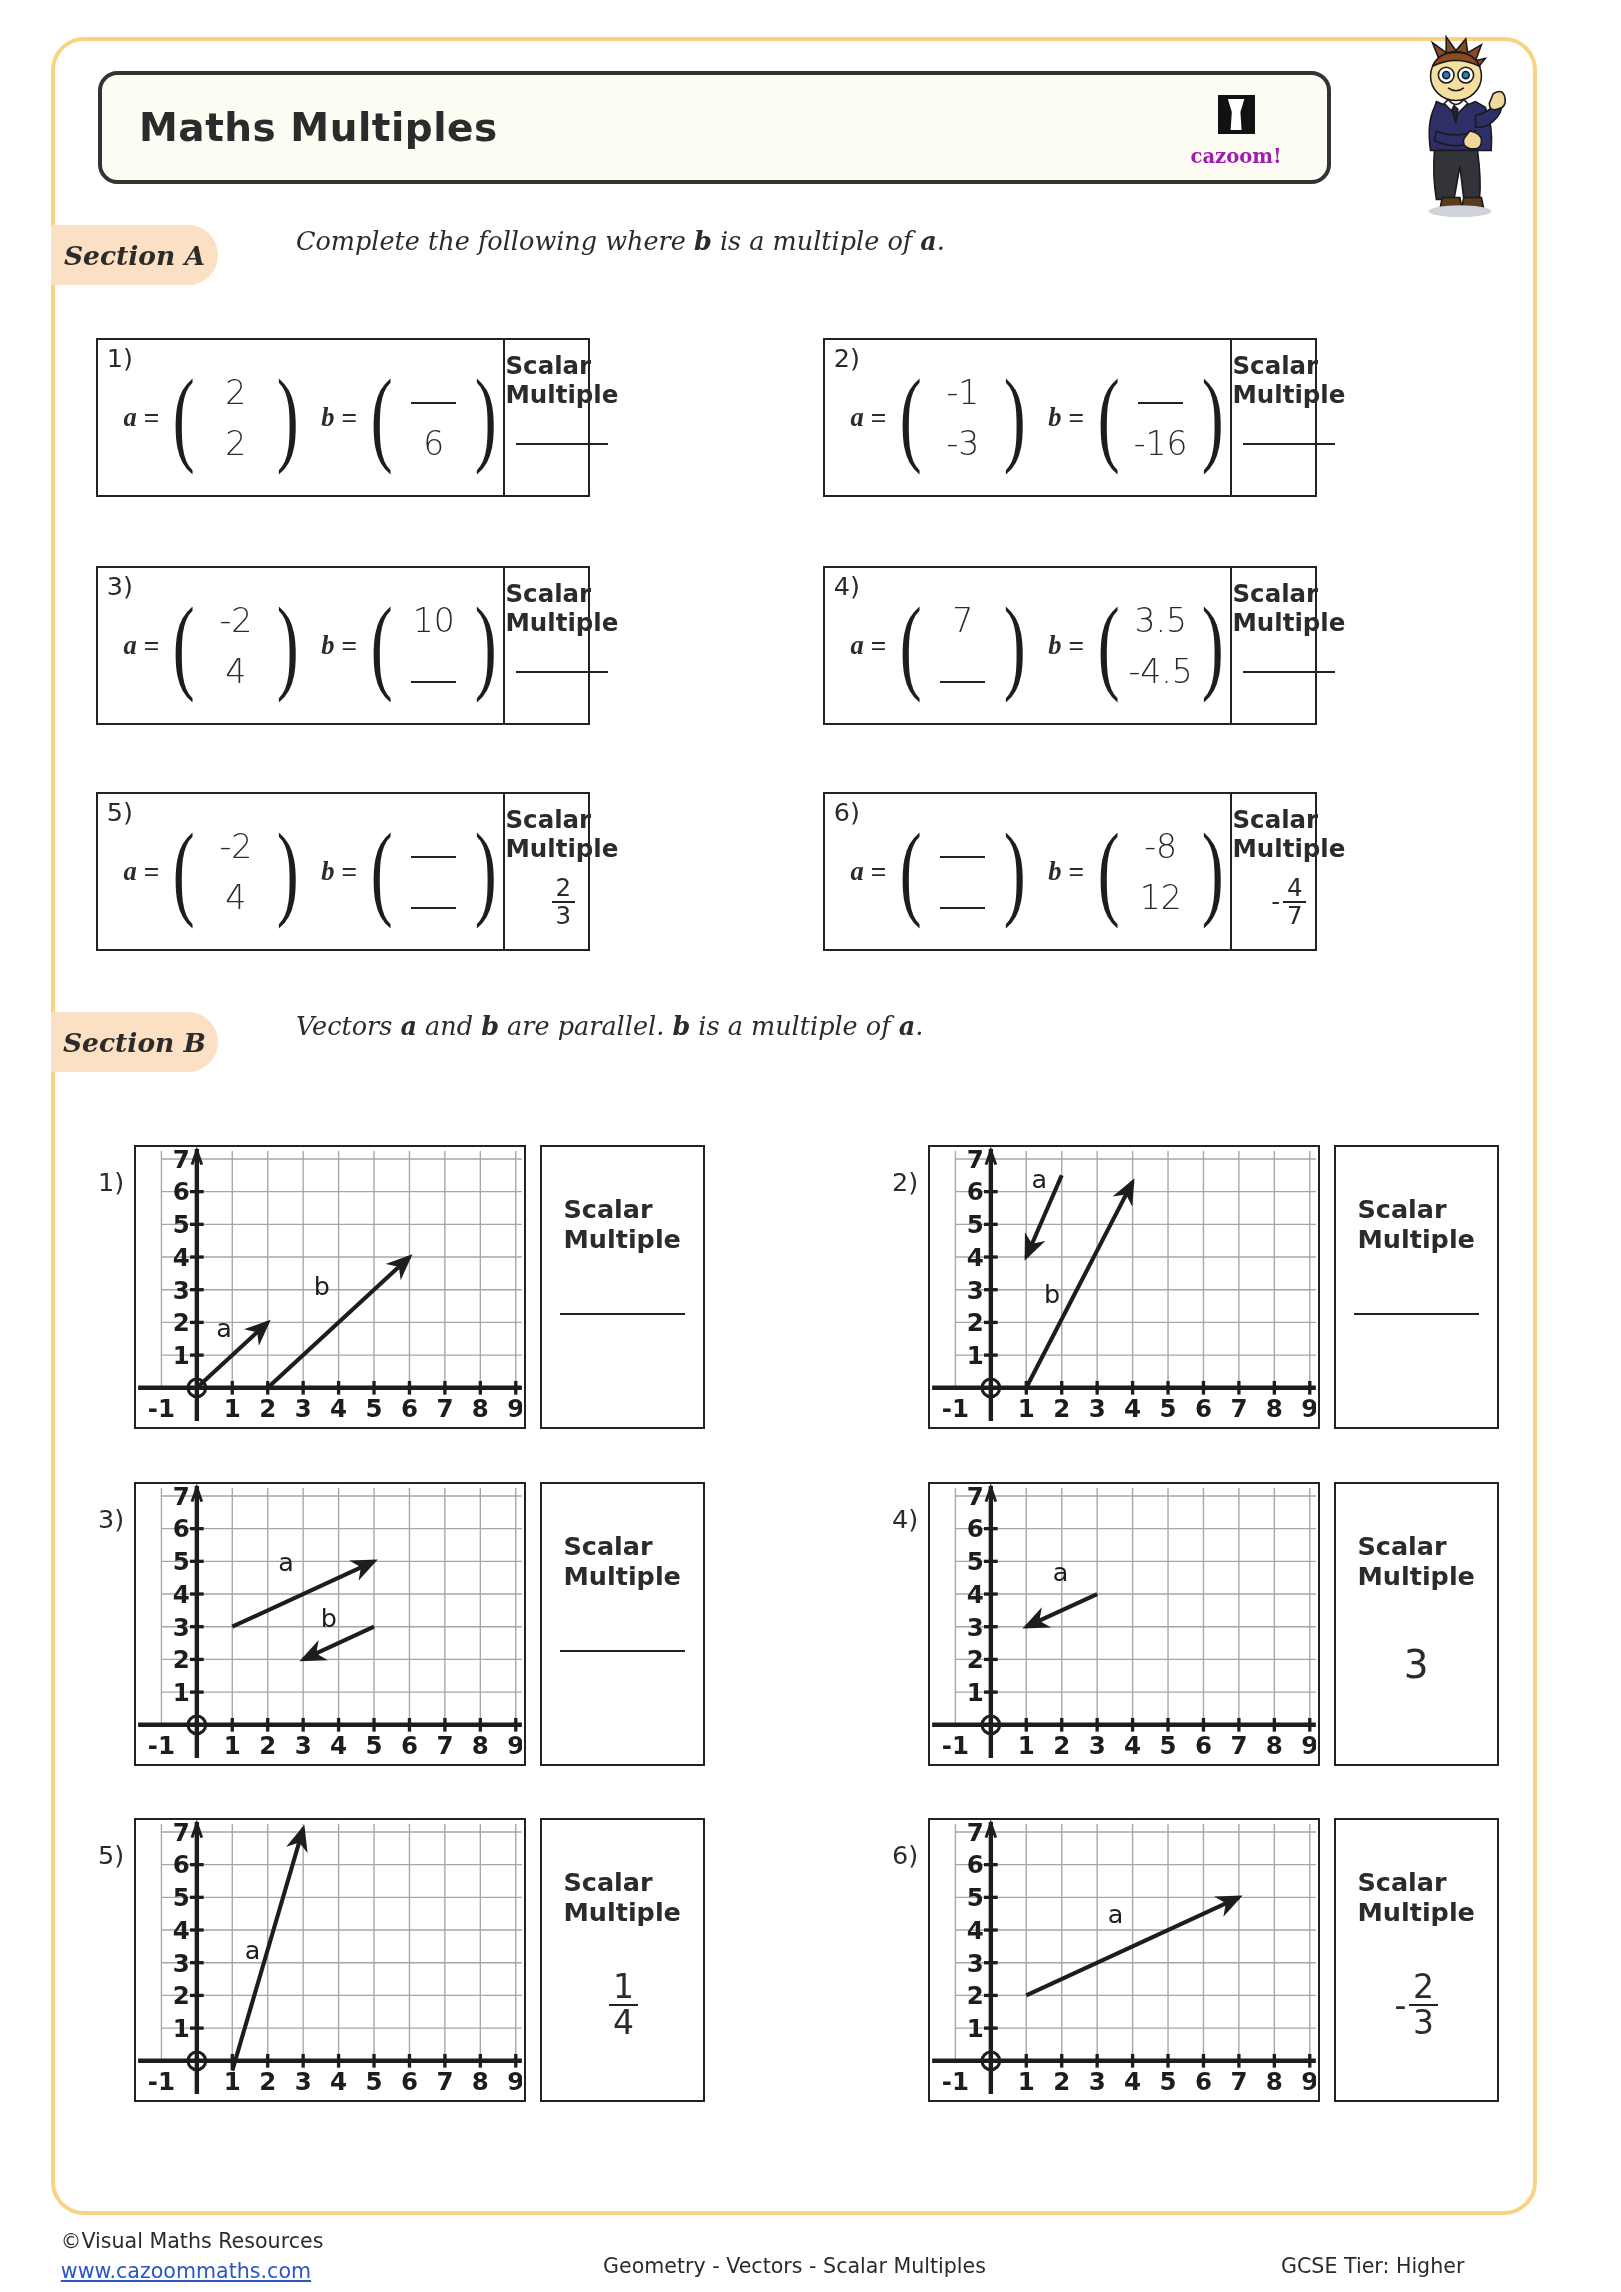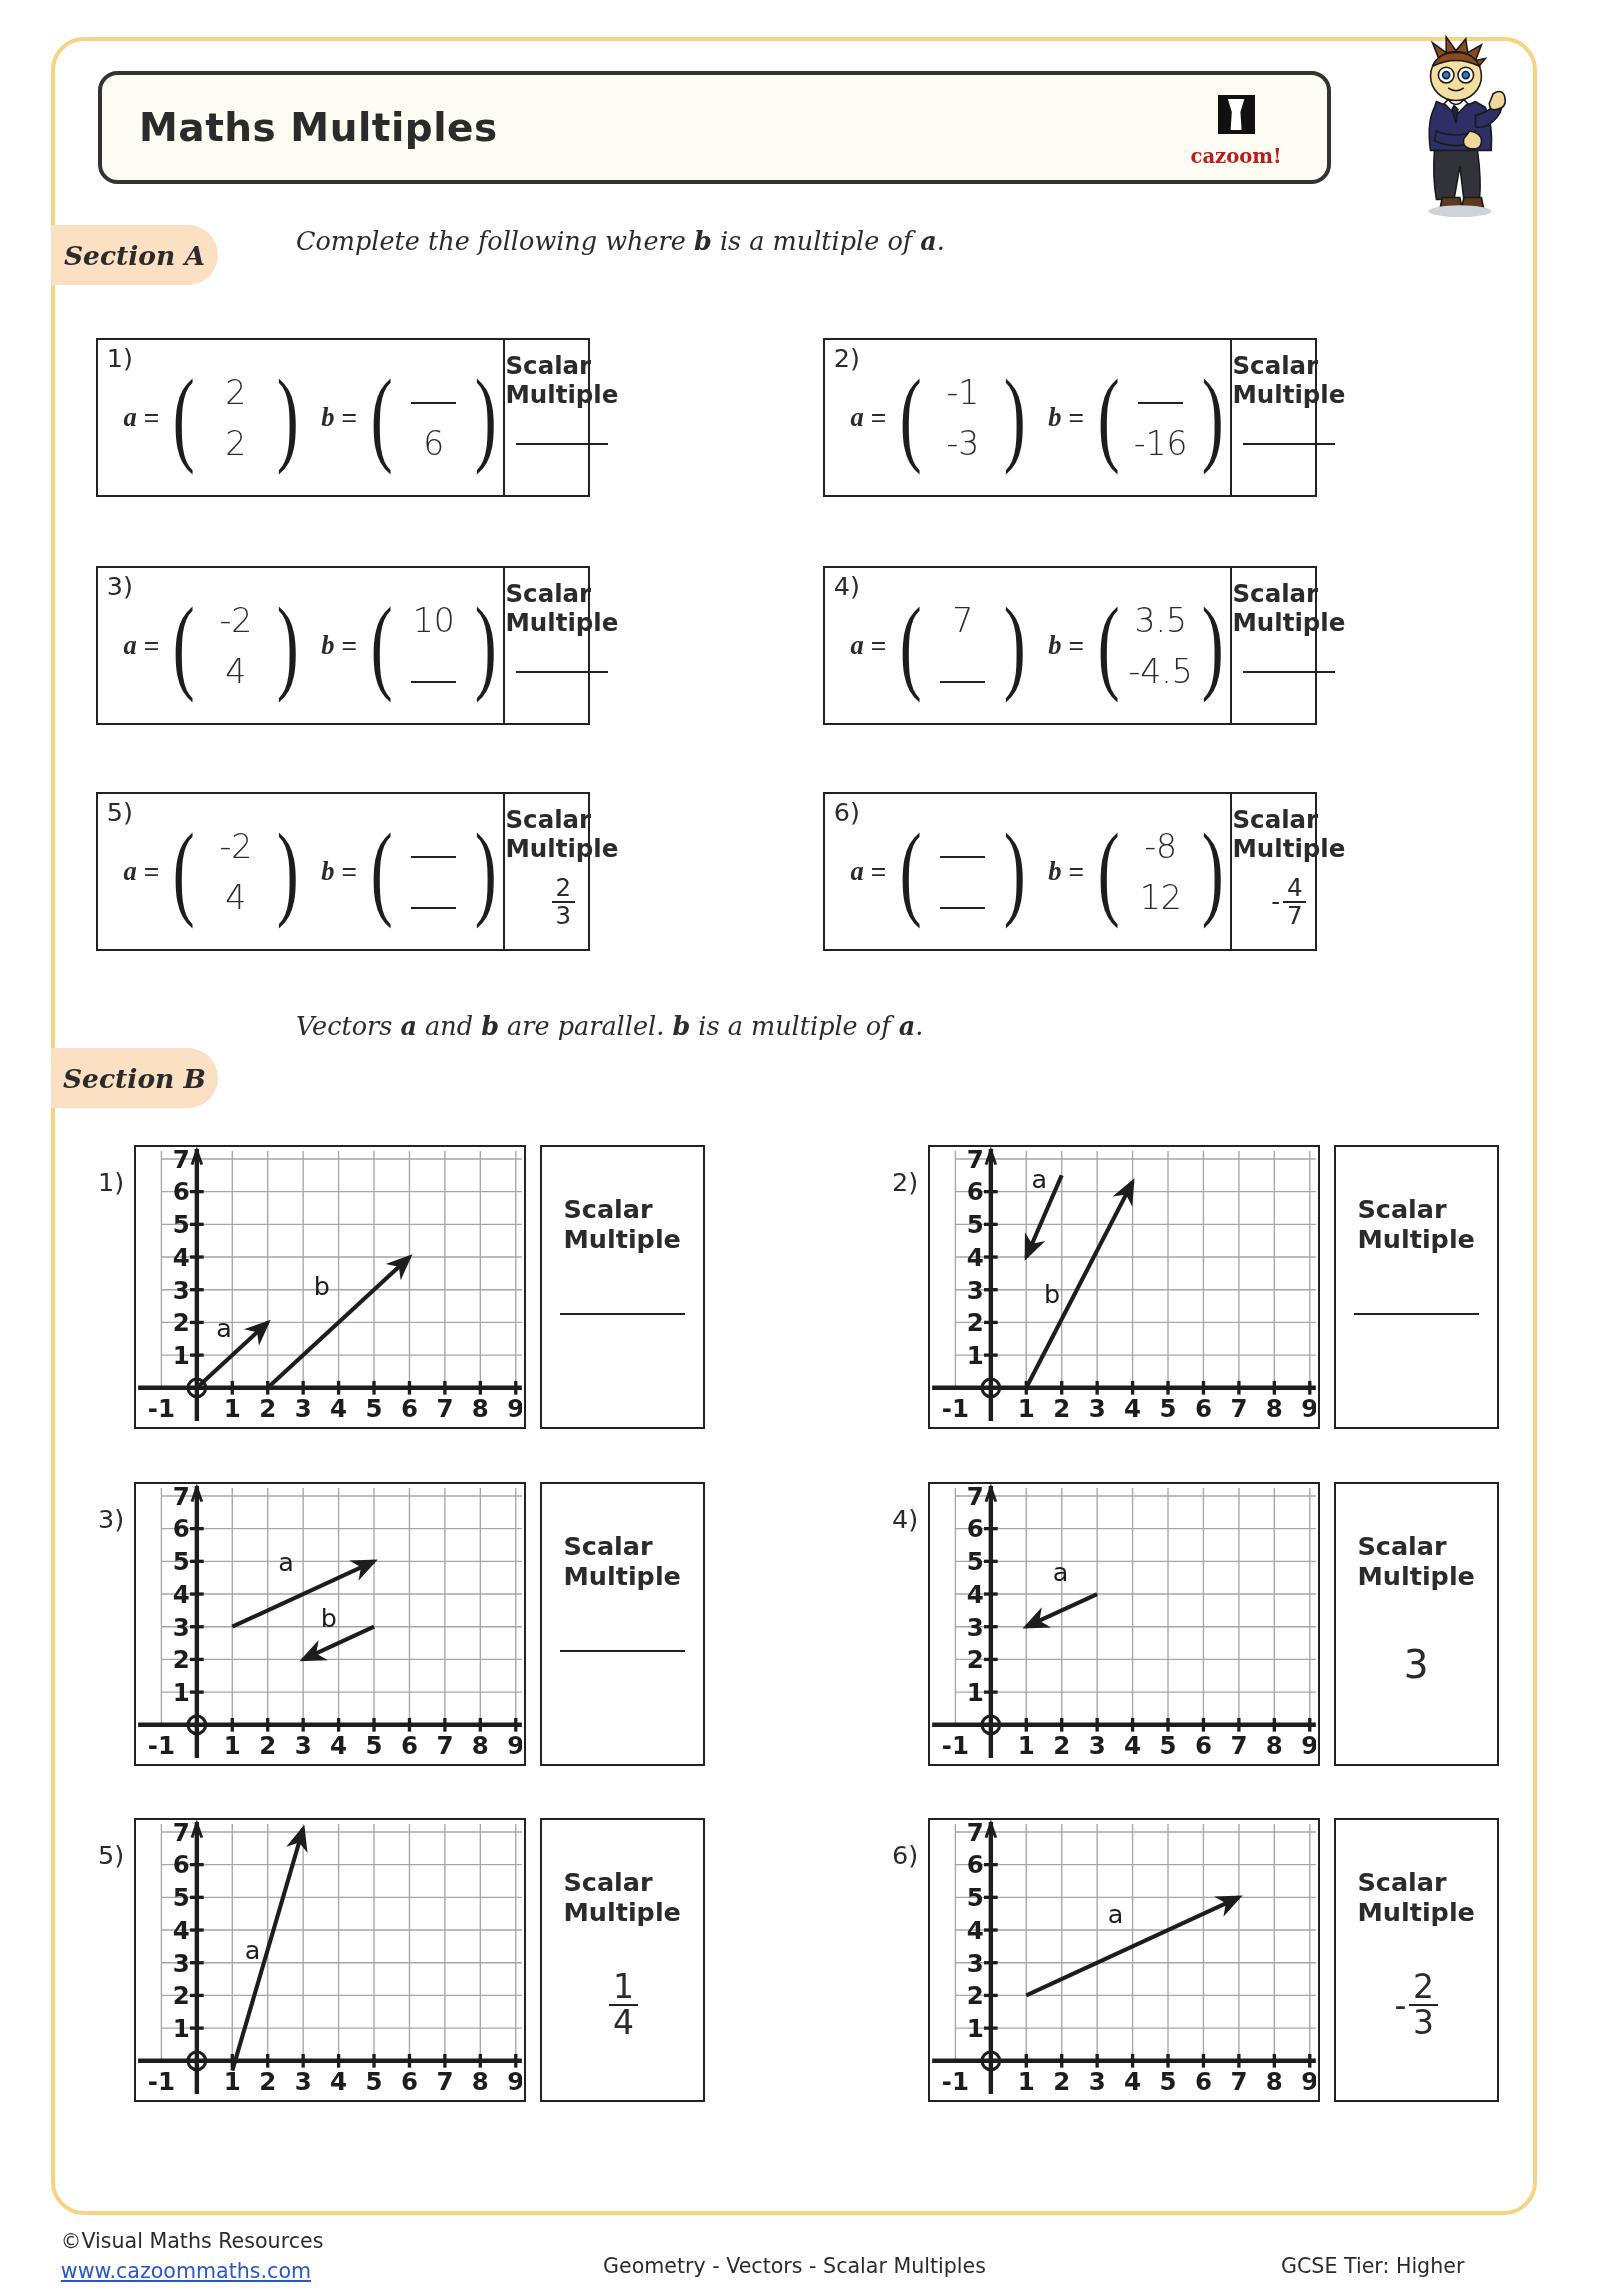--- a/index.html
+++ b/index.html
@@ -46,21 +46,21 @@
   .logo-cup{
     width:37px;height:39px;background:#111;
     display:flex;align-items:center;justify-content:center;
   }
   .logo-cup .cup{
     width:19.6px;height:31px;background:#fff;
     clip-path:polygon(8% 0,92% 0,72% 42%,78% 100%,22% 100%,28% 42%);
   }
   .logo-word{
     font-family:"DejaVu Serif",serif;
-    font-weight:bold;font-size:19.6px;margin-top:11px;color:#b91c1c;
+    font-weight:bold;font-size:19.6px;margin-top:11px;color:#a21caf;
   }
   
   .mascot{position:absolute;left:1397px;top:33px;width:116px;height:188px;}
   
   .section-banner{
     position:absolute;
     width:167px;height:60px;
     background:#fbe0c4;
     border-radius:0 41px 41px 0;
     display:flex;align-items:center;justify-content:center;
@@ -463,21 +463,21 @@
             <span class="fr">
               <span class="num">4</span>
               <span>7</span>
             </span>
           </div>
         </div>
       </div>
     </div>
   </div>
 
-<div class="section-banner" style="left:51px;top:1048px;">
+<div class="section-banner" style="left:51px;top:1012px;">
   <span>Section B</span>
 </div>
 <div class="section-text" style="left:296px;top:1008px;width:1157px;">
   <div>
     <span>Vectors </span><b>a</b><span> and </span><b>b</b><span> are parallel. </span><b>b</b><span> is a multiple of </span><b>a</b><span>.</span>
   </div>
 </div>
 
 <div id="sectionB-rows">
     <div class="gcard" style="left: 98px; top: 1145px;">

